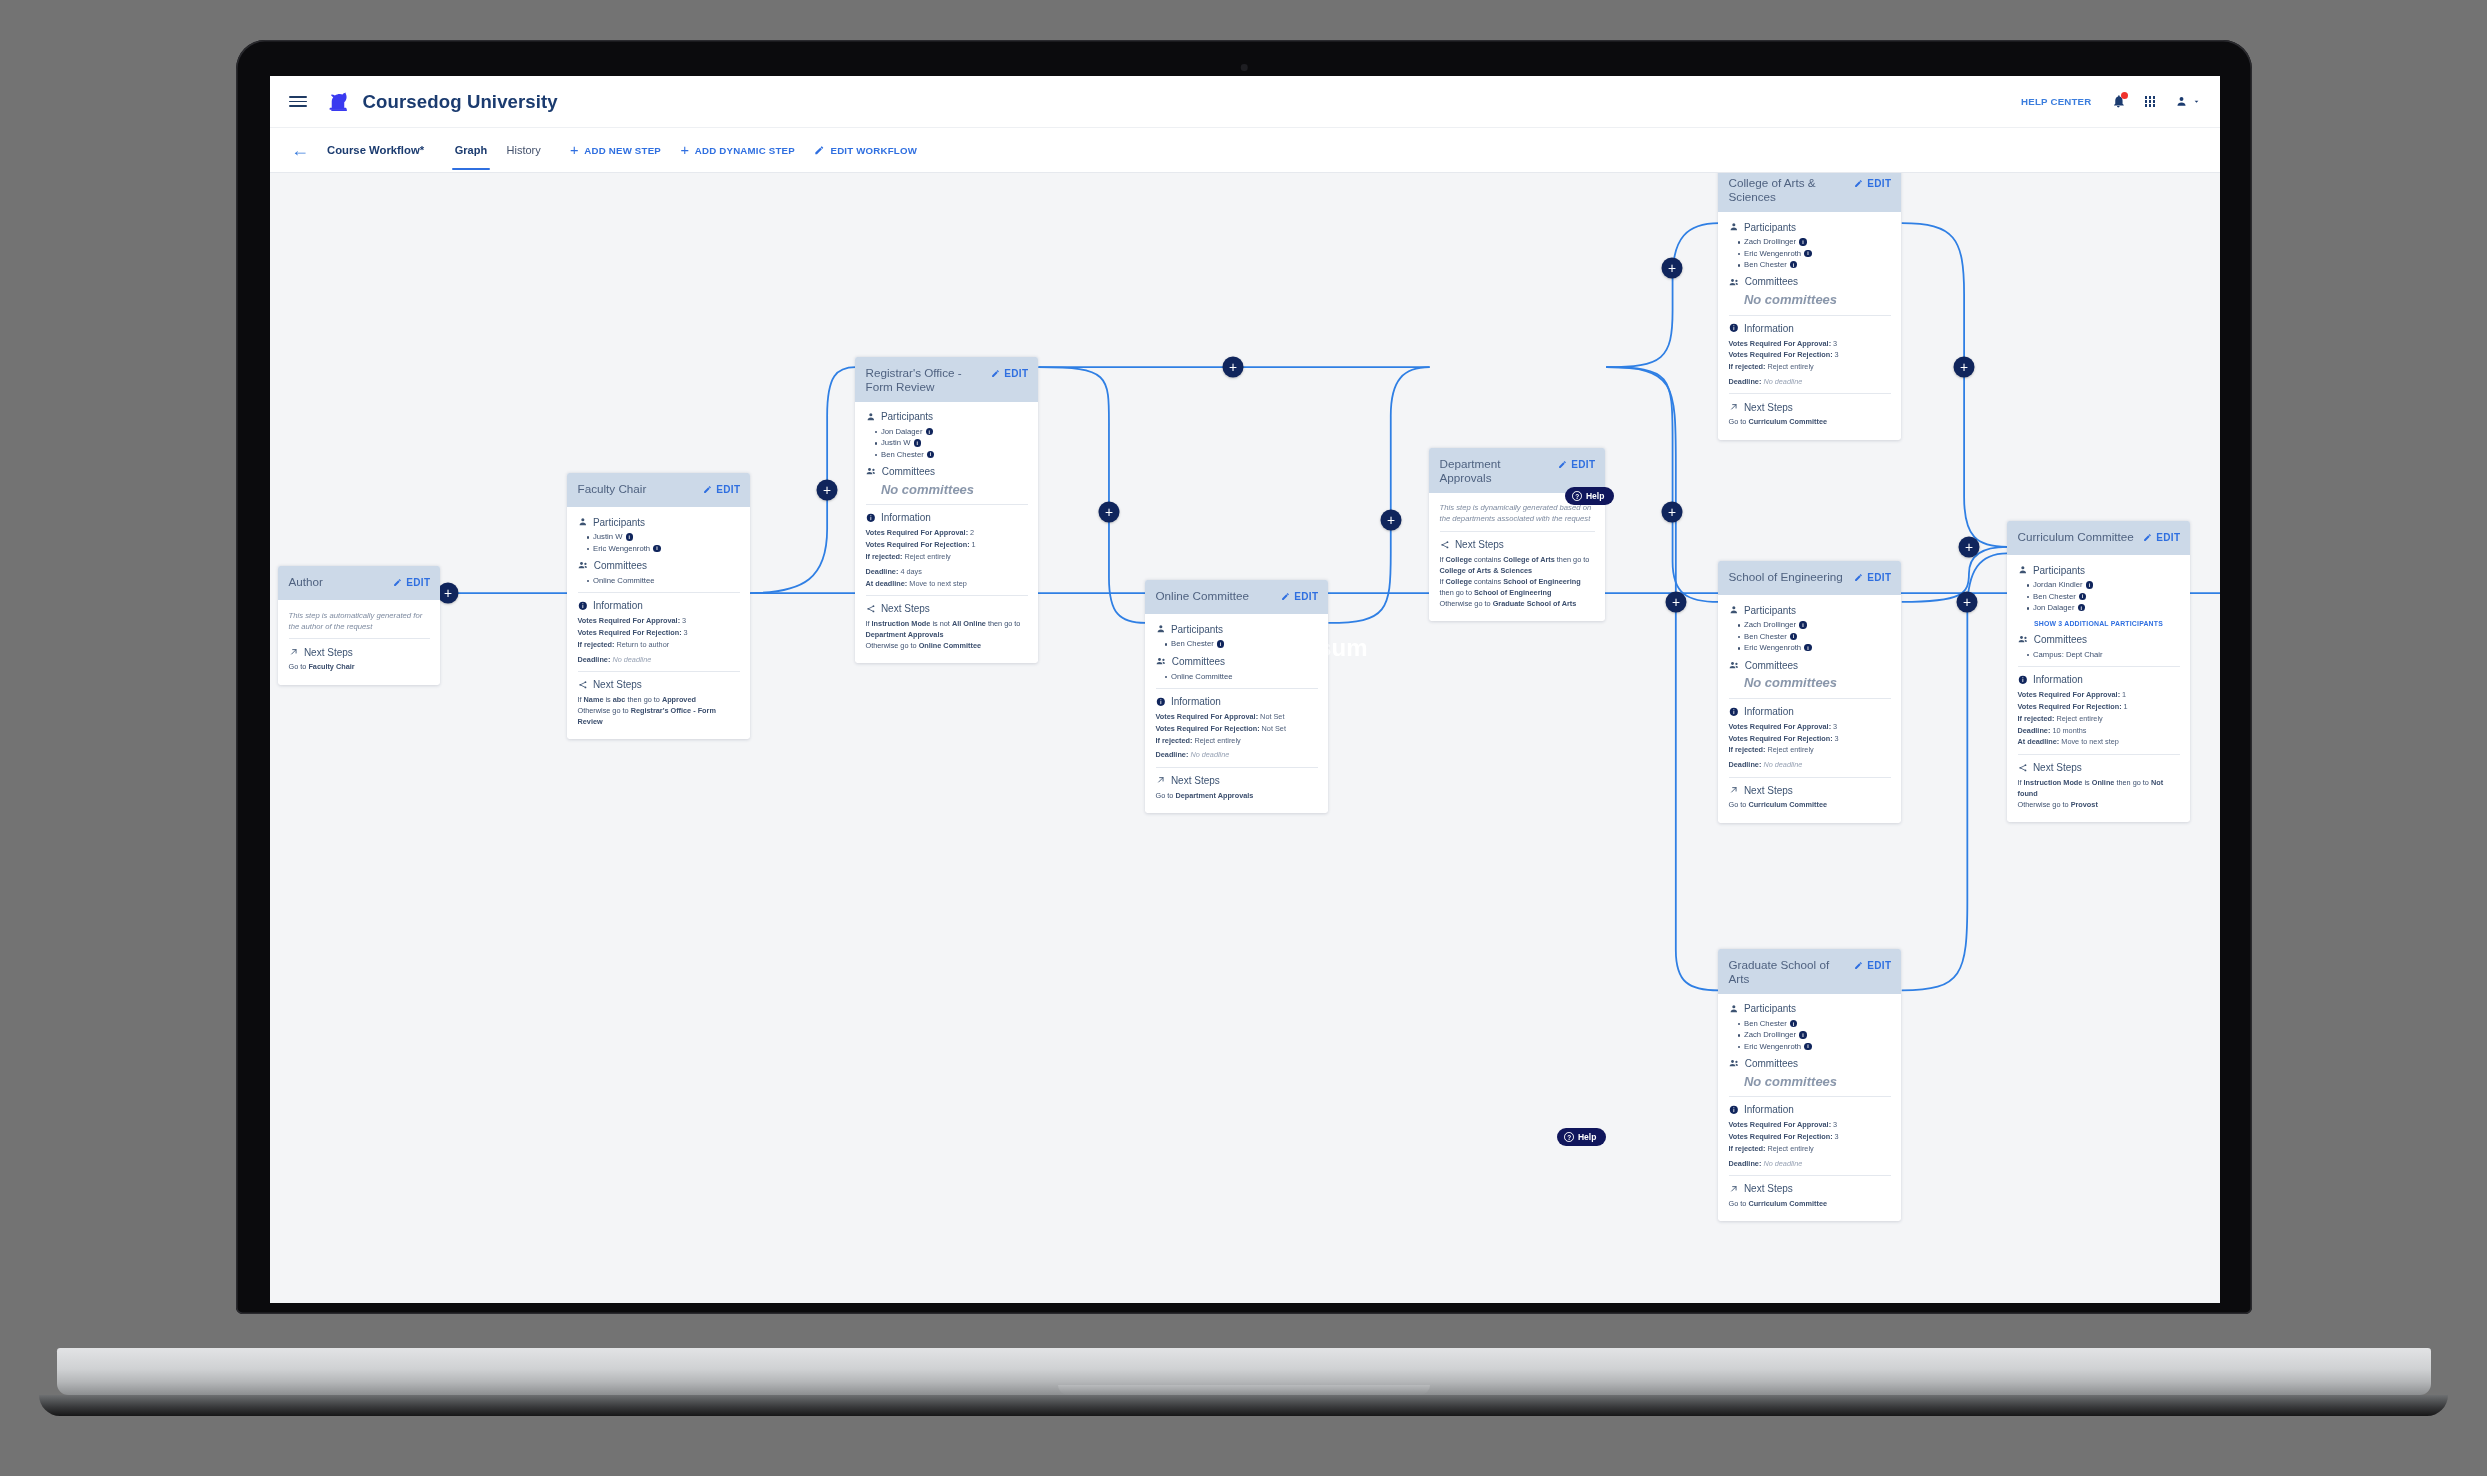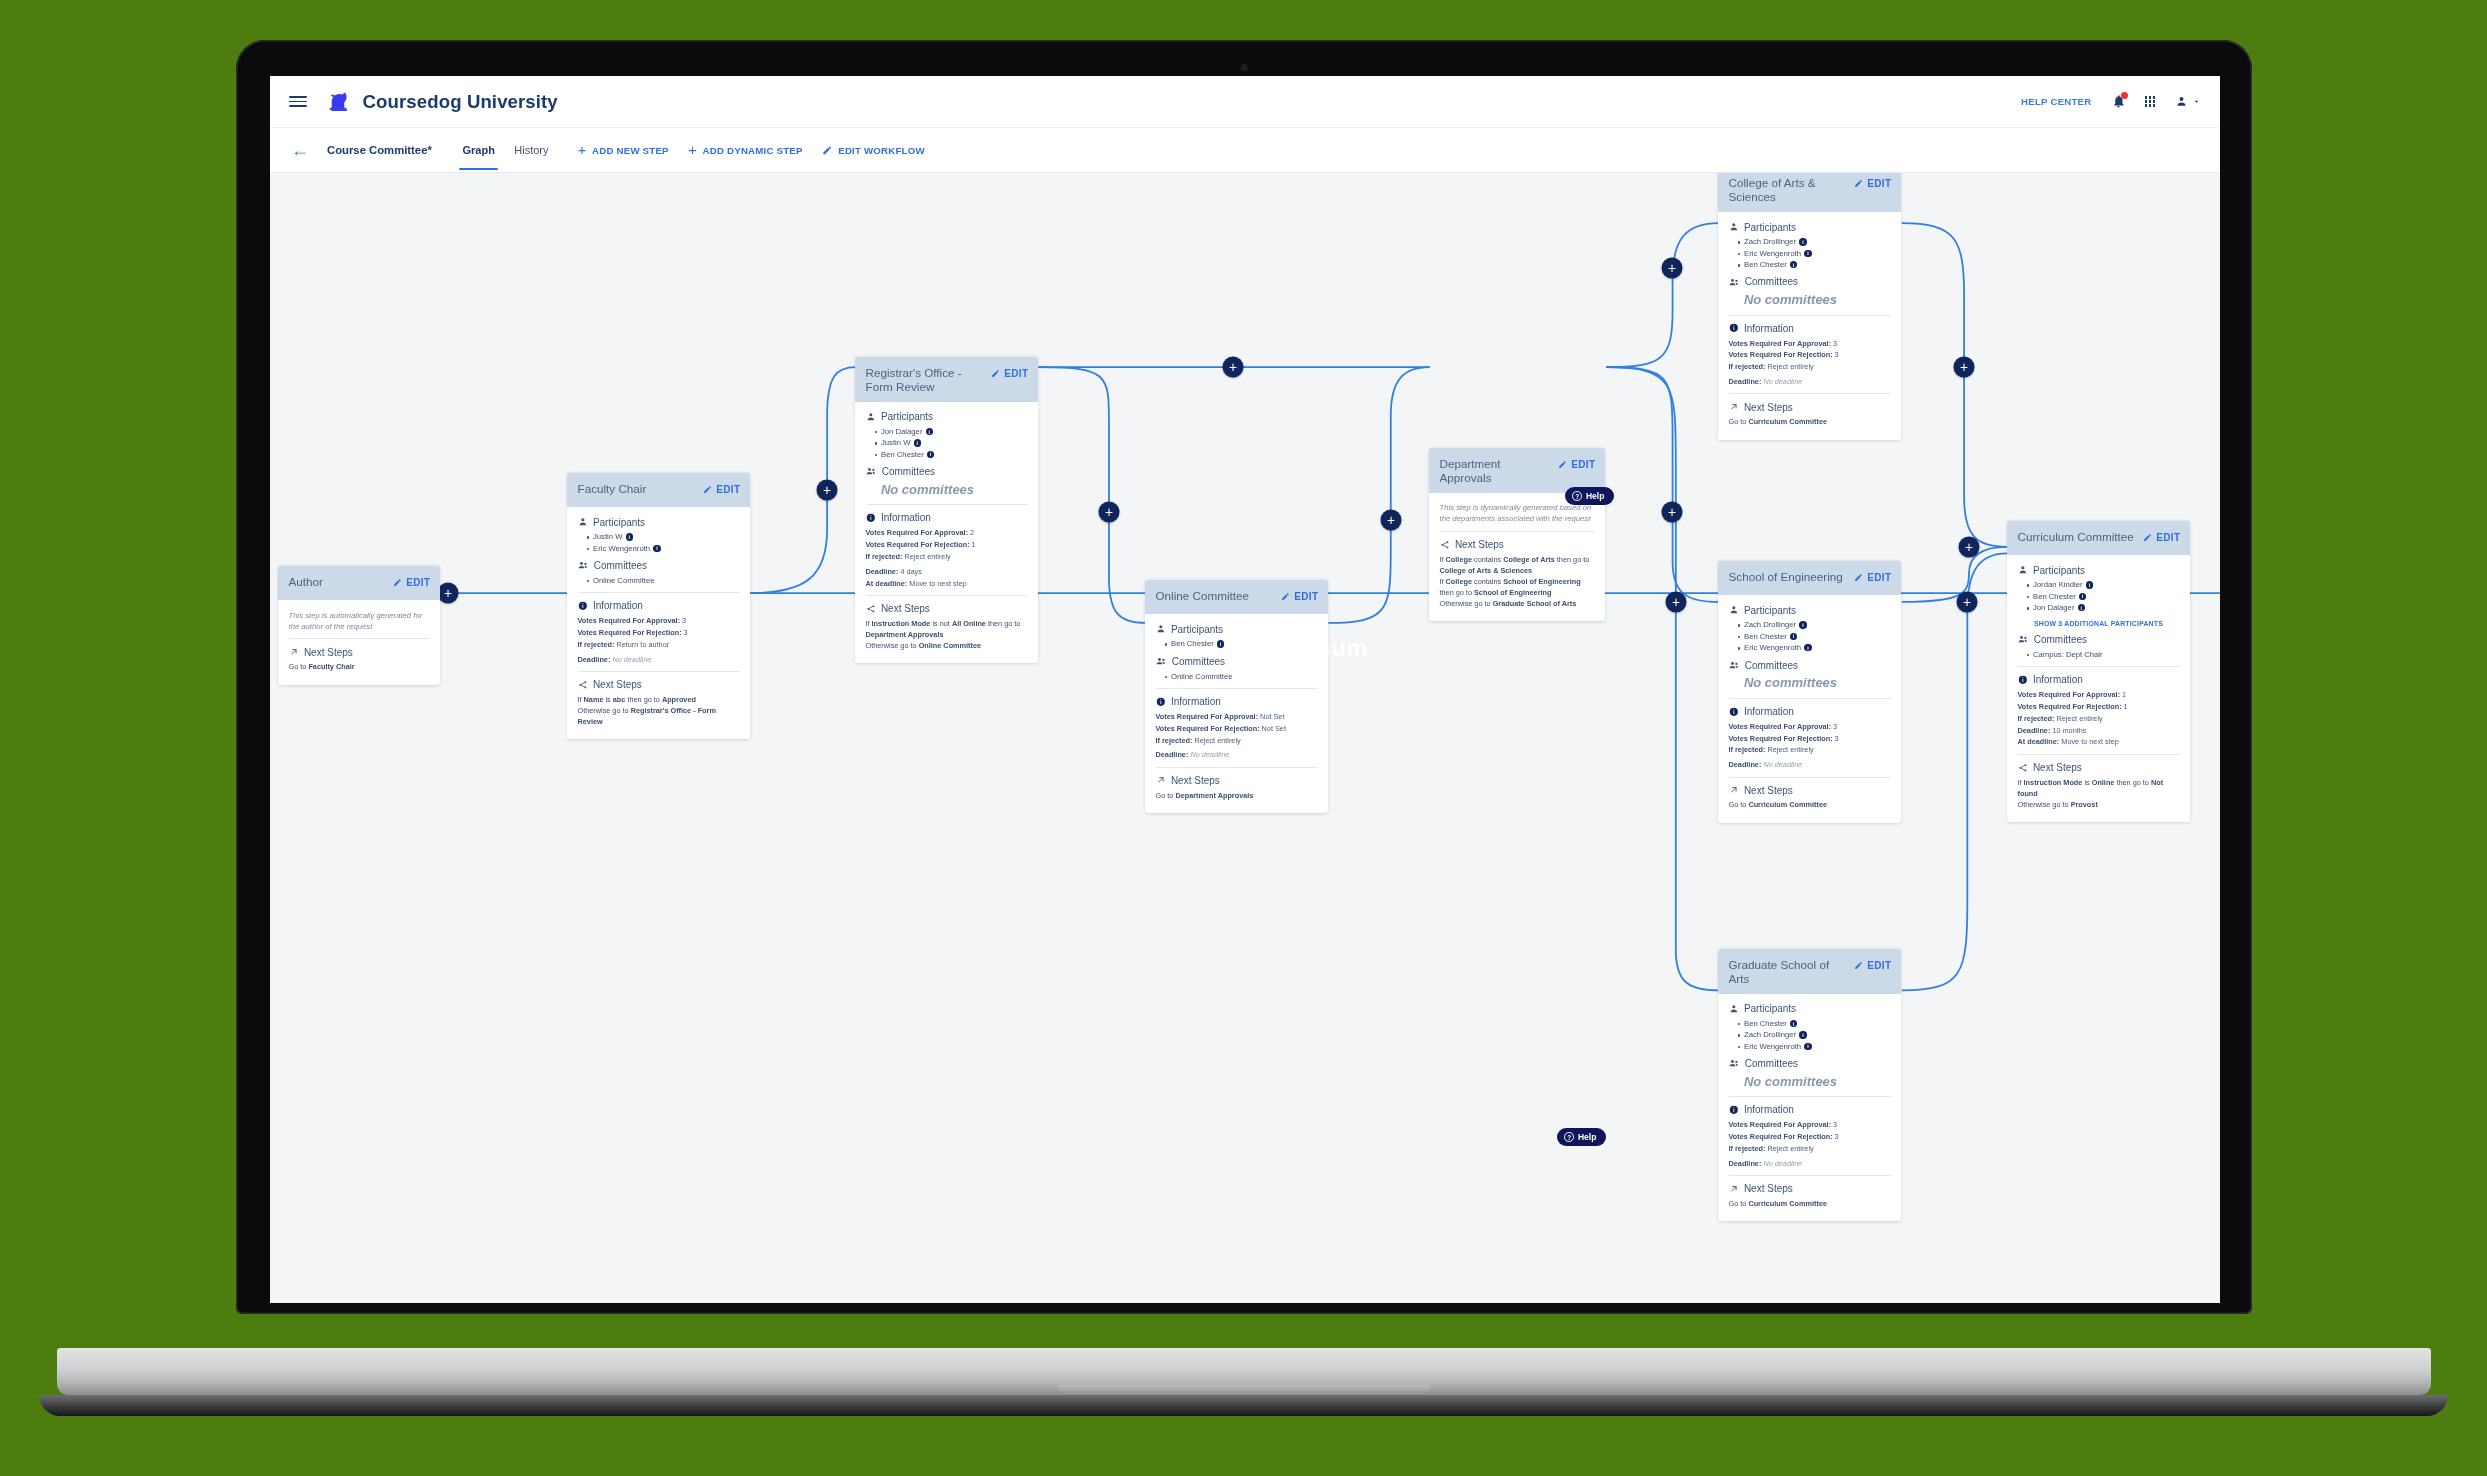--- a/index.html
+++ b/index.html
@@ -5,21 +5,21 @@
   * { box-sizing: border-box; }
   html, body {
     margin: 0; padding: 0;
     width: 2487px; height: 1477px;
     background: #000;
     font-family: "Liberation Sans", sans-serif;
     overflow: hidden;
   }
 
   
-  #scene { position: absolute; inset: 0; background: #4d7c0f; }
+  #scene { position: absolute; inset: 0; background: #737373; }
 
   .laptop-lid {
     position: absolute;
     left: 236px; top: 40px;
     width: 2016px; height: 1274px;
     background: #0b0b0d;
     border-radius: 29px 29px 6.5px 6.5px;
     box-shadow: inset 0 0 0 1.6px #2a2a2e;
   }
   .laptop-camera {
@@ -200,21 +200,21 @@
             </svg>
             <svg width="9" height="9" viewBox="0 0 24 24" fill="#1b3b6f">
               <path d="M7 10l5 5 5-5z"></path>
             </svg>
           </div>
         </div>
       </div>
 
       <div class="subbar">
         <div class="backarrow">←</div>
-        <div class="wf-title">Course Committee*</div>
+        <div class="wf-title">Course Workflow*</div>
         <div class="tab active">Graph</div>
         <div class="tab">History</div>
 
         <div class="act">
           <span class="plus">+</span>
           <span>ADD NEW STEP</span>
         </div>
         <div class="act">
           <span class="plus">+</span>
           <span>ADD DYNAMIC STEP</span>

